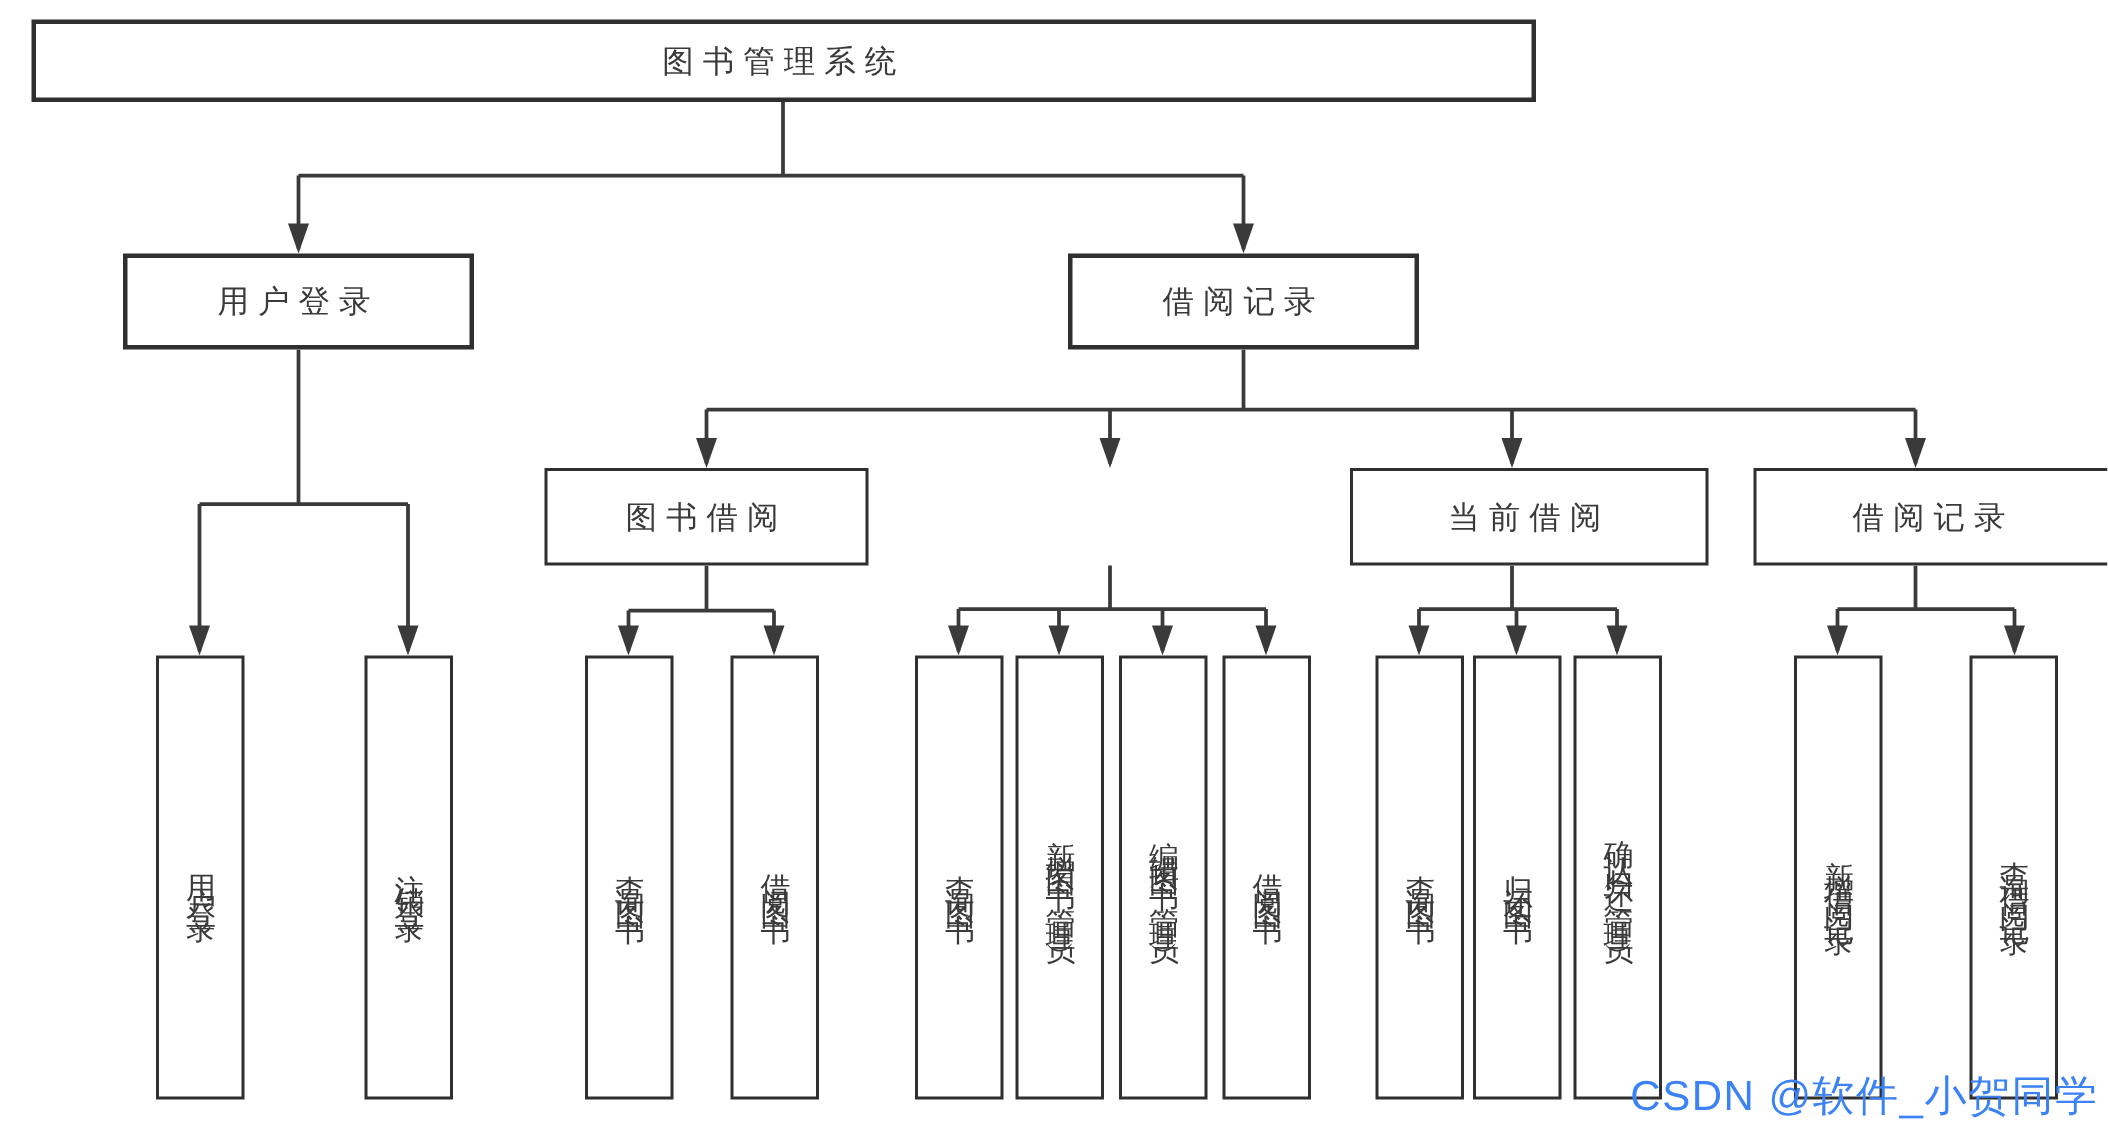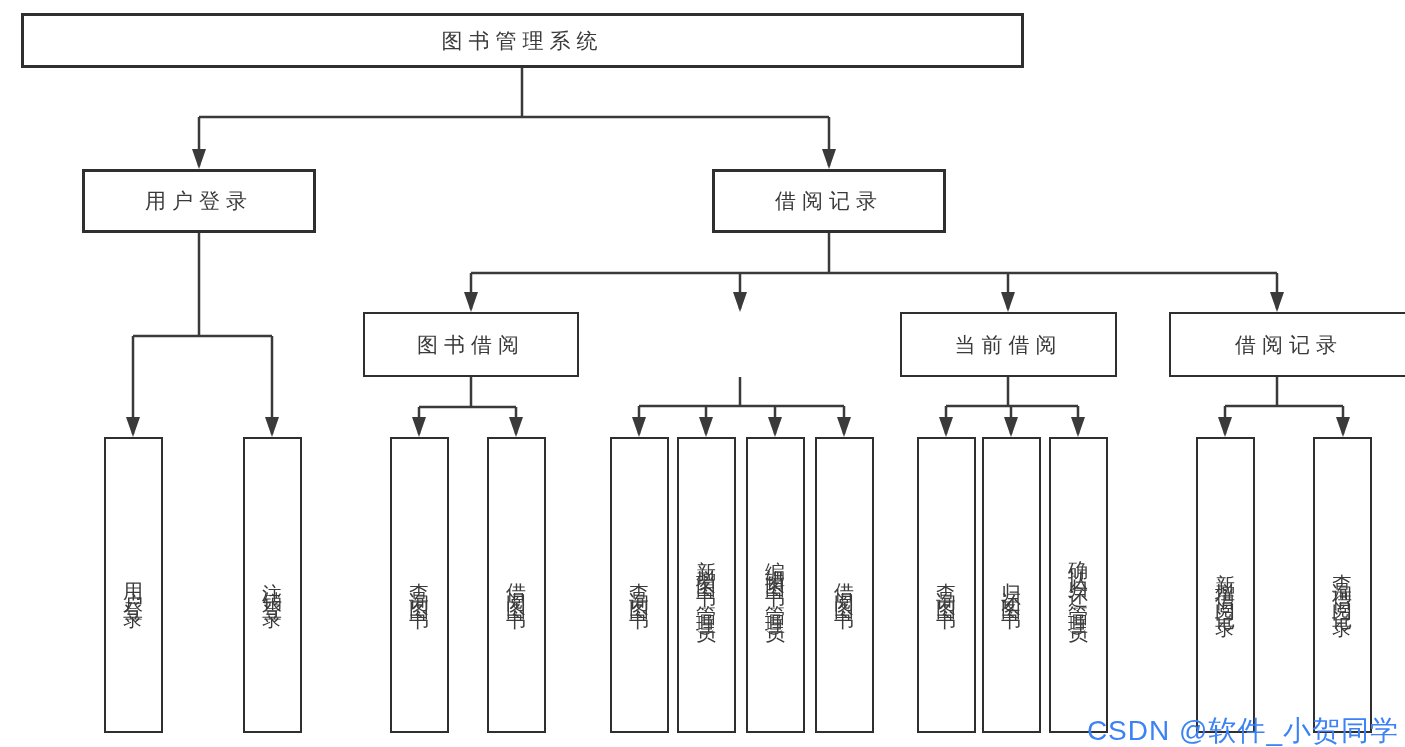--- a/index.html
+++ b/index.html
@@ -90,21 +90,21 @@
   <div class="box l2 h" style="left:82px;">
     <span>用户登录</span>
   </div>
   <div class="box l2 h" style="left:712px;">
     <span>借阅记录</span>
   </div>
 
   <div class="box l3 h" style="left:363px;width:216px;">
     <span>图书借阅</span>
   </div>
-  <div class="box l3 h" style="left:900px;width:217px;align-items:center;">
+  <div class="box l3 h" style="left:900px;width:239px;align-items:center;">
     <span>当前借阅</span>
   </div>
   <div class="box l3 h" style="left:1169px;width:240px;">
     <span>借阅记录</span>
   </div>
 
   <div class="box leaf" style="left:104px;">
     <span>用户登录</span>
   </div>
   <div class="box leaf" style="left:243px;">

